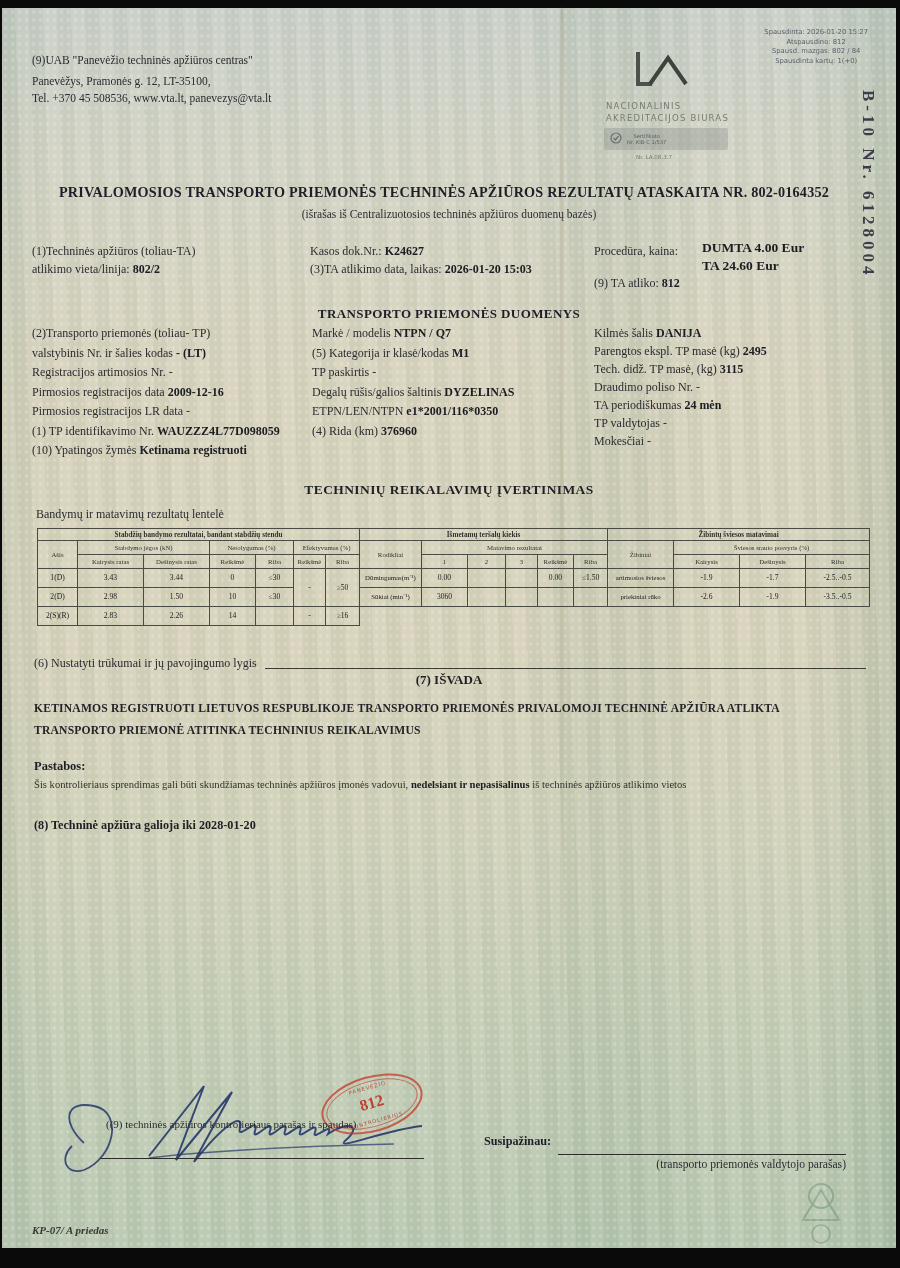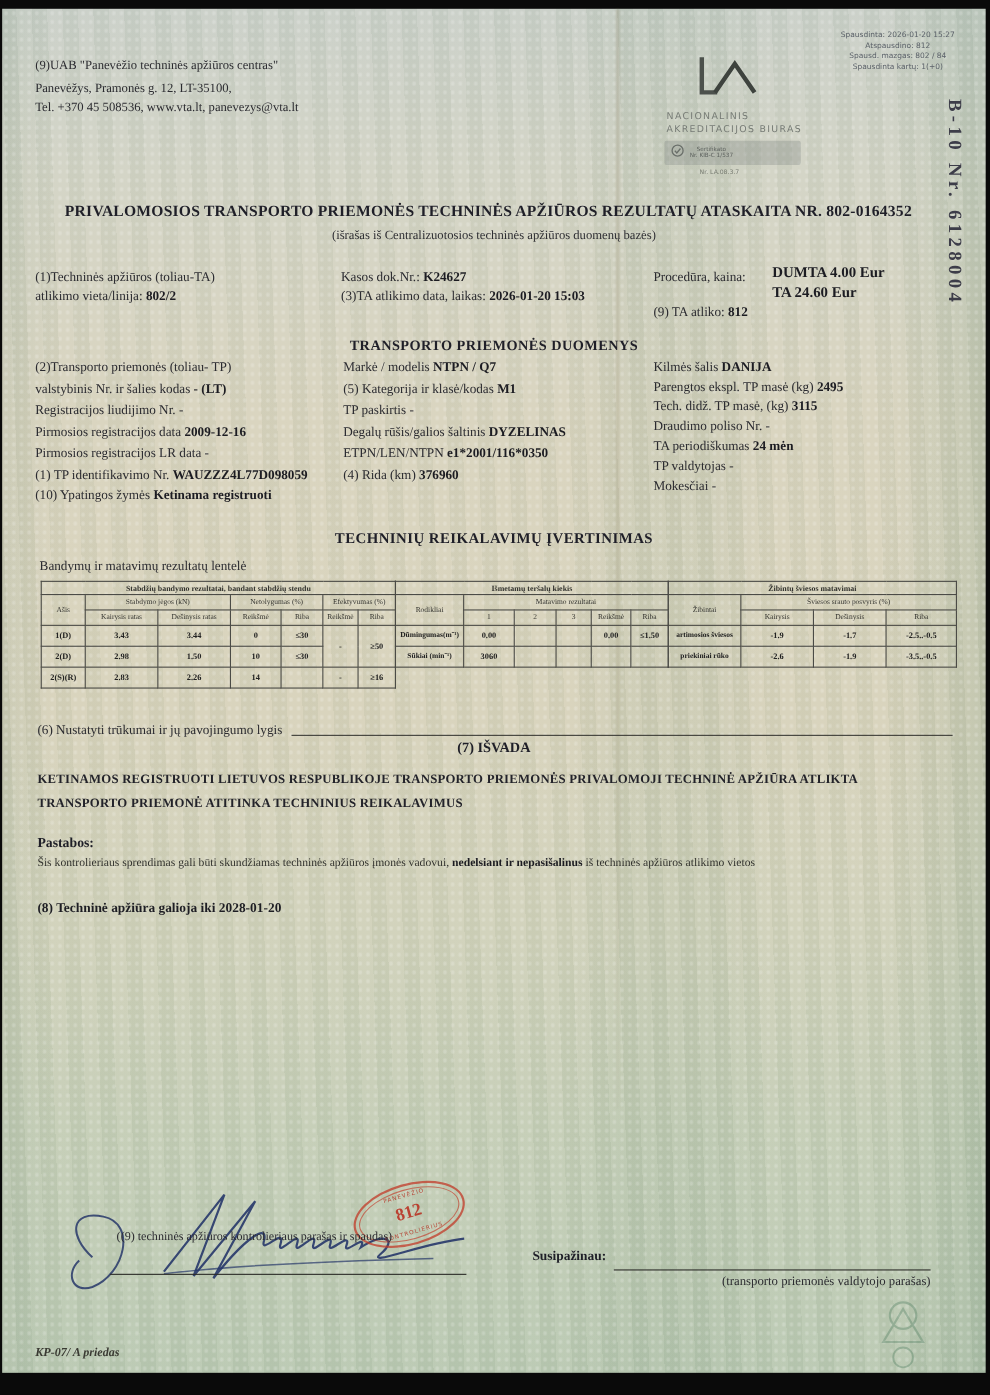--- a/index.html
+++ b/index.html
@@ -25,21 +25,21 @@
   .acc-name{font-size:8.5px;letter-spacing:1.2px;color:#767b75;font-family:"DejaVu Sans",sans-serif;line-height:12px;}
   .badge{background:rgba(125,130,126,0.32);border-radius:2px;display:flex;align-items:center;padding:2px 6px;gap:5px;}
   .badge .bt{font-size:5.2px;line-height:6.5px;color:#5d625e;font-family:"DejaVu Sans",sans-serif;text-align:center;}
   .serial{writing-mode:vertical-rl;text-orientation:mixed;font-size:17px;font-weight:600;
     letter-spacing:4px;color:#3d3d49;}
   .vline{line-height:19.5px;font-size:12px;color:#2b2b30;white-space:nowrap;}
   .rtab{position:absolute;top:520px;border-collapse:collapse;table-layout:fixed;}
   .rtab td{border:1px solid #4b4b46;padding:0 1px;text-align:center;vertical-align:middle;
     font-size:6.8px;line-height:8px;color:#33332f;height:13px;overflow:hidden;}
   .rtab td.ttl{font-weight:bold;font-size:7.2px;height:11px;}
-  .rtab tr.drow td{font-size:7.6px;font-weight:700;height:18px;color:#222;}
+  .rtab tr.drow td{font-size:7.6px;font-weight:400;height:18px;color:#222;}
   .fill-line{flex:1;border-bottom:1.5px solid #3a3a35;margin-bottom:3px;margin-left:8px;}
   .concl{font-weight:bold;font-size:11.6px;color:#23232a;letter-spacing:0.2px;line-height:22px;}
   .note-text{font-size:10.6px;color:#33332f;}
   .sig-caption{font-size:11px;color:#2b2b30;}
   .sigline{border-top:1.5px solid #2c2c28;}
   .stamp{color:#c23a28;transform:rotate(-16deg);}
   .stamp .ring{position:absolute;inset:0;border:2px solid rgba(194,58,40,0.75);border-radius:50%;}
   .stamp .ring2{position:absolute;inset:5px;border:1px solid rgba(194,58,40,0.65);border-radius:50%;}
   .stamp .stxt{position:absolute;width:100%;text-align:center;font-size:5.2px;letter-spacing:1px;
     color:rgba(180,50,35,0.85);font-family:"DejaVu Sans",sans-serif;}
@@ -111,21 +111,21 @@
   </div>
   <div class="abs txt" style="left:592px;top:266px;">
     <span>(9) TA atliko: </span><b>812</b>
   </div>
 
   <div class="abs center sec-h" style="top:298px;">TRANSPORTO PRIEMONĖS DUOMENYS</div>
 
   <div class="abs" style="left:30px;top:316px;">
     <div class="vline"><span>(2)Transporto priemonės (toliau- TP)</span><b></b></div>
     <div class="vline"><span>valstybinis Nr. ir šalies kodas  </span><b>- (LT)</b></div>
-    <div class="vline"><span>Registracijos liudijimo Nr. -</span><b></b></div>
+    <div class="vline"><span>Registracijos artimosios Nr. -</span><b></b></div>
     <div class="vline"><span>Pirmosios registracijos data </span><b>2009-12-16</b></div>
     <div class="vline"><span>Pirmosios registracijos LR data -</span><b></b></div>
     <div class="vline"><span>(1) TP identifikavimo Nr. </span><b>WAUZZZ4L77D098059</b></div>
     <div class="vline"><span>(10) Ypatingos žymės </span><b>Ketinama registruoti</b></div>
   </div>
 
   <div class="abs" style="left:310px;top:316px;">
     <div class="vline"><span>Markė / modelis </span><b>NTPN / Q7</b></div>
     <div class="vline"><span>(5) Kategorija ir klasė/kodas </span><b>M1</b></div>
     <div class="vline"><span>TP paskirtis -</span><b></b></div>

